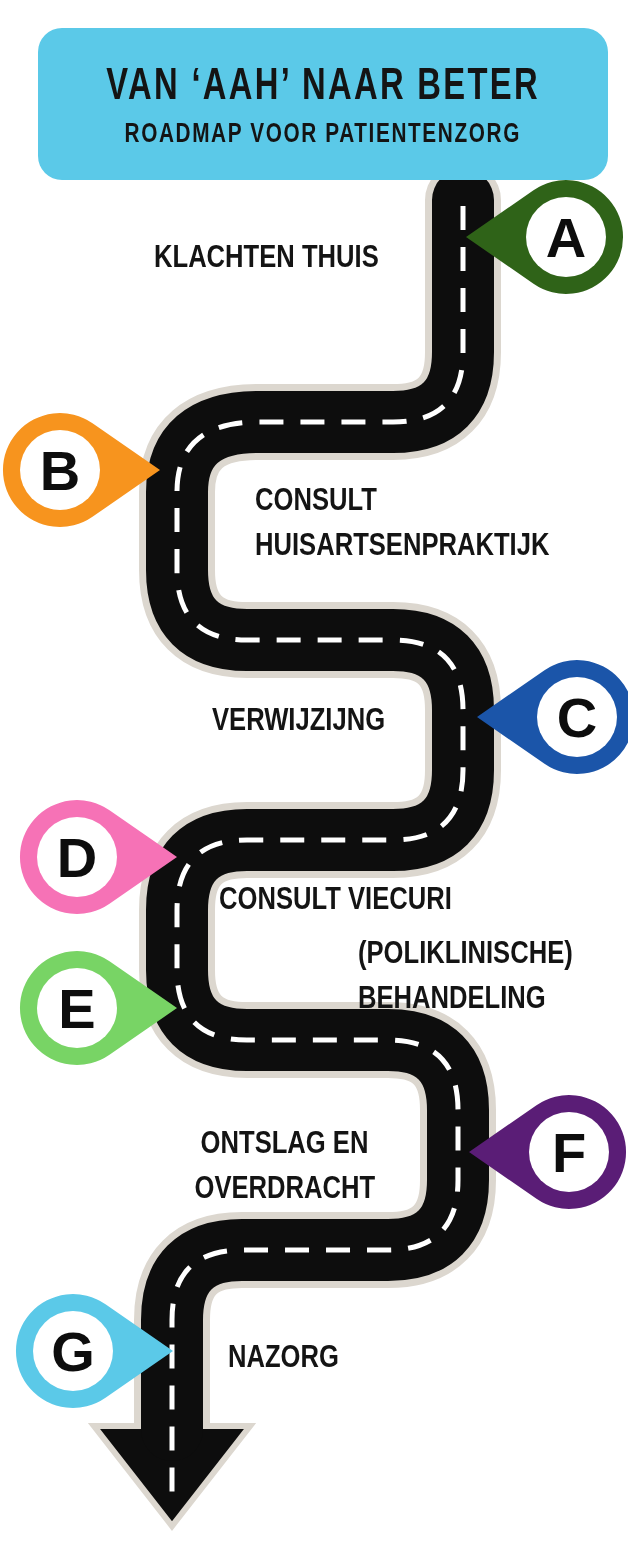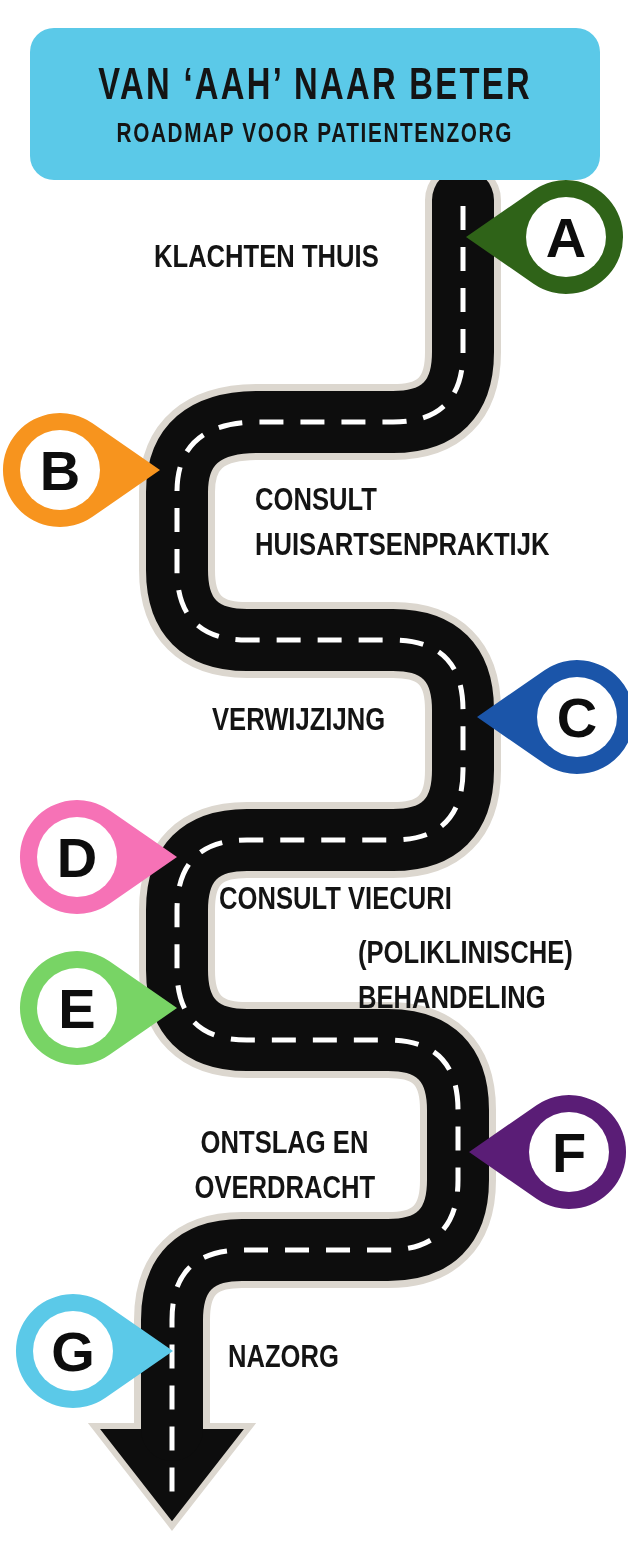--- a/index.html
+++ b/index.html
@@ -61,21 +61,21 @@
 
     <path d="M463 200 L463 352 Q463 422 393 422 L258 422 Q177 422 177 492 L177 570 Q177 640 247 640 L393 640 Q463 640 463 710 L463 770 Q463 840 393 840 L247 840 Q177 840 177 910 L177 970 Q177 1040 247 1040 L388 1040 Q458 1040 458 1110 L458 1180 Q458 1250 388 1250 L242 1250 Q172 1250 172 1320 L172 1430" fill="none" stroke-width="76" stroke-linecap="round" stroke="#dcd7cf"></path>
 
     <polygon points="94,1426 250,1426 172,1526" stroke-width="6" stroke-linejoin="miter" stroke="#dcd7cf" fill="#0d0d0d"></polygon>
 
     <path d="M463 200 L463 352 Q463 422 393 422 L258 422 Q177 422 177 492 L177 570 Q177 640 247 640 L393 640 Q463 640 463 710 L463 770 Q463 840 393 840 L247 840 Q177 840 177 910 L177 970 Q177 1040 247 1040 L388 1040 Q458 1040 458 1110 L458 1180 Q458 1250 388 1250 L242 1250 Q172 1250 172 1320 L172 1430" fill="none" stroke-width="62" stroke-linecap="round" stroke="#0d0d0d"></path>
 
     <path d="M463 206 L463 352 Q463 422 393 422 L258 422 Q177 422 177 492 L177 570 Q177 640 247 640 L393 640 Q463 640 463 710 L463 770 Q463 840 393 840 L247 840 Q177 840 177 910 L177 970 Q177 1040 247 1040 L388 1040 Q458 1040 458 1110 L458 1180 Q458 1250 388 1250 L242 1250 Q172 1250 172 1320 L172 1497" fill="none" stroke-width="5" stroke-dasharray="24 17" stroke="#ffffff"></path>
   </svg>
 
-  <header class="header" style="background-color: rgb(91, 201, 232);">
+  <header class="header" style="background-color: rgb(91, 201, 232); margin-left: 8px;">
     <div class="title">VAN ‘AAH’ NAAR BETER</div>
     <div class="subtitle">ROADMAP VOOR PATIENTENZORG</div>
   </header>
 
   <svg class="marker" style="left:464px; top:177px;" viewBox="0 0 162 120">
     <path d="M2 60 L69.5 13.2 A57 57 0 1 1 69.5 106.8 Z" fill="#2f6318"></path>
     <circle cx="102" cy="60" r="40" fill="#ffffff"></circle>
     <text x="102" y="80" text-anchor="middle">A</text>
   </svg>
 

